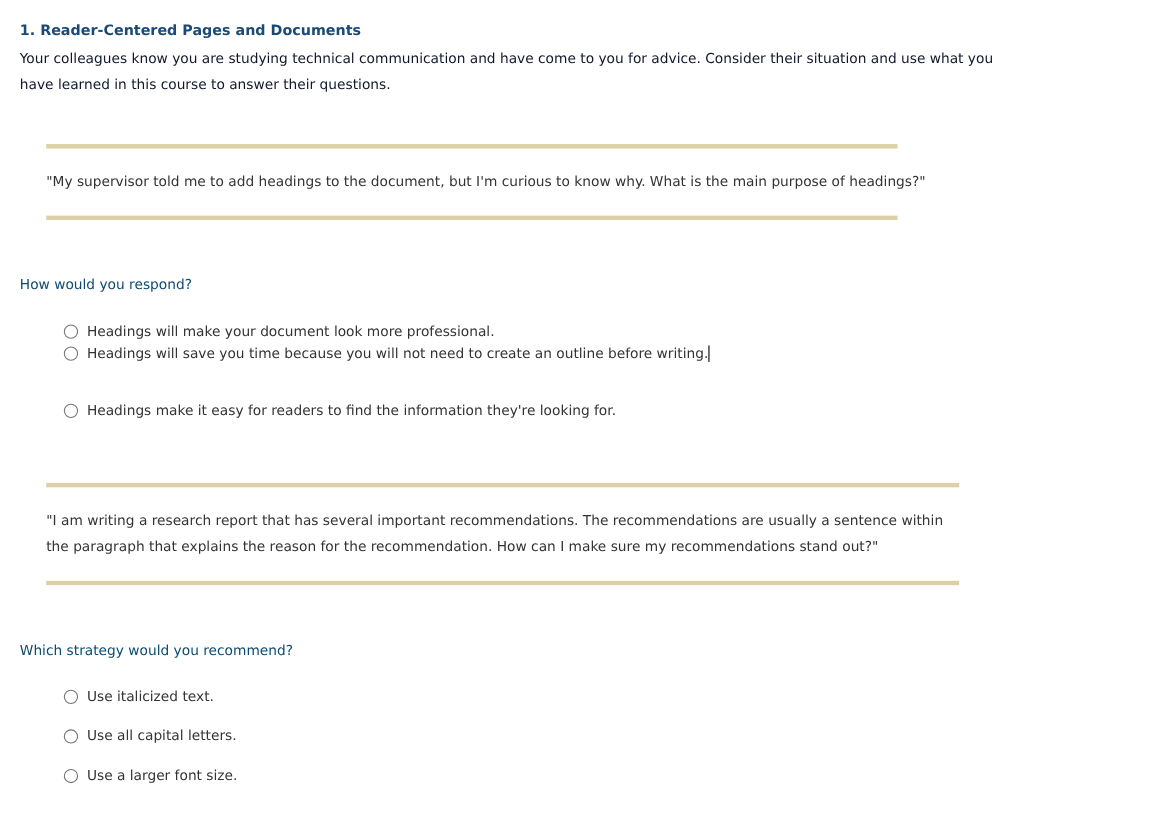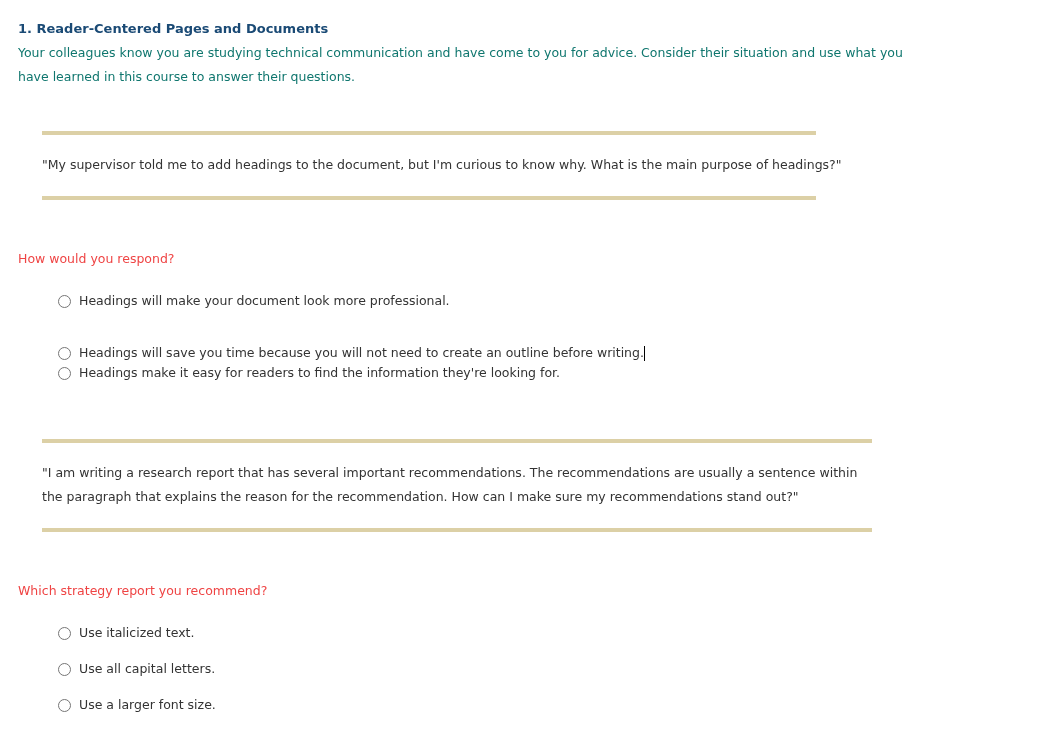--- a/index.html
+++ b/index.html
@@ -26,21 +26,21 @@
       white-space: nowrap;
       margin-top: 16px;
     }
     .intro {
       position: absolute;
       left: 18px;
       top: 41px;
       width: 900px;
       font-size: 12.5px;
       line-height: 24px;
-      color: #0f766e;
+      color: #0f172a;
     }
     .quote-box {
       position: absolute;
       left: 42px;
       border-top: 4px solid #dcd0a6;
       border-bottom: 4px solid #dcd0a6;
       box-sizing: border-box;
       font-size: 12.5px;
       line-height: 24px;
       color: #333;
@@ -56,21 +56,21 @@
       top: 439px;
       width: 830px;
       height: 93px;
       padding-top: 18px;
     }
     .prompt {
       position: absolute;
       left: 18px;
       font-size: 12.5px;
       line-height: 18px;
-      color: #ef4444;
+      color: #0c4a6e;
       white-space: nowrap;
     }
     .prompt.p1 { top: 250px; }
     .prompt.p2 { top: 582px; }
     .option {
       position: absolute;
       left: 58px;
       height: 18px;
       display: flex;
       align-items: center;
@@ -112,36 +112,36 @@
   <span>"My supervisor told me to add headings to the document, but I'm curious to know why. What is the main purpose of headings?"</span>
 </div>
 
 <div class="prompt p1">How would you respond?</div>
 
 <label class="option" style="top:292px;">
   <span class="radio"></span>
   <span class="option-label">Headings will make your document look more professional.</span>
 </label>
 
-<label class="option" style="top:344px;">
+<label class="option" style="top:312px;">
   <span class="radio"></span>
   <span class="option-label">Headings will save you time because you will not need to create an outline before writing.</span>
   <span class="caret"></span>
 </label>
 
 <label class="option" style="top:364px;justify-content:center;">
   <span class="radio"></span>
   <span class="option-label">Headings make it easy for readers to find the information they're looking for.</span>
 </label>
 
 <div class="quote-box q2">
   <span>"I am writing a research report that has several important recommendations. The recommendations are usually a sentence within the paragraph that explains the reason for the recommendation. How can I make sure my recommendations stand out?"</span>
 </div>
 
-<div class="prompt p2">Which strategy report you recommend?</div>
+<div class="prompt p2">Which strategy would you recommend?</div>
 
 <label class="option" style="top:624px;">
   <span class="radio"></span>
   <span class="option-label">Use italicized text.</span>
 </label>
 
 <label class="option" style="top:660px;text-align:center;">
   <span class="radio"></span>
   <span class="option-label">Use all capital letters.</span>
 </label>

